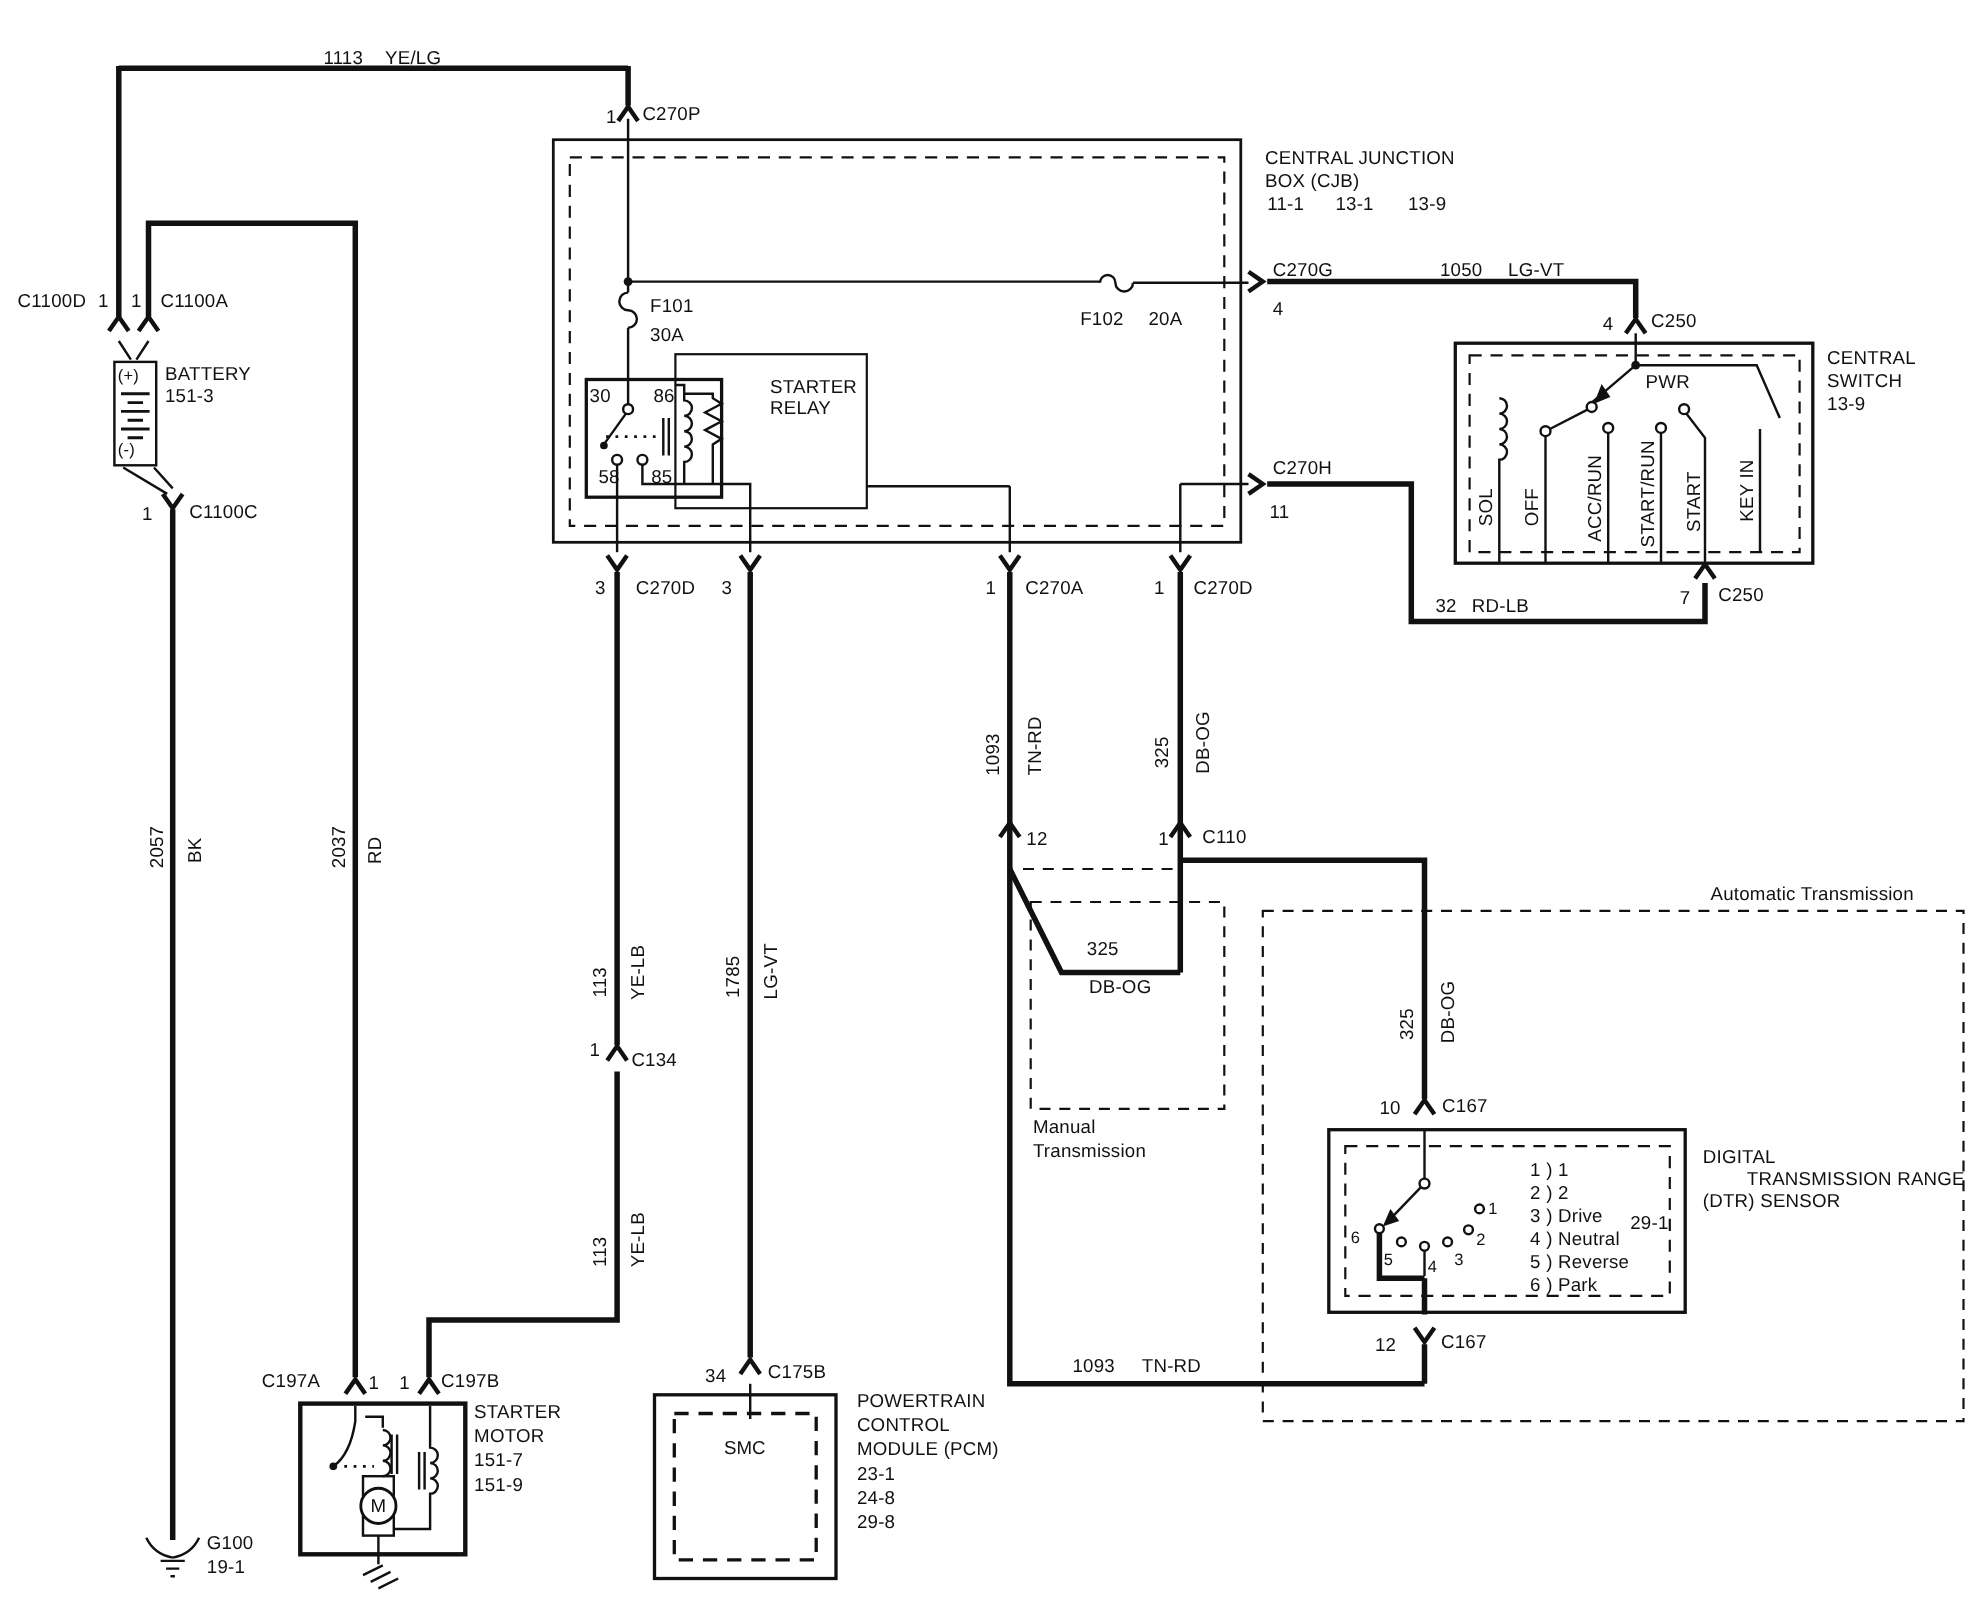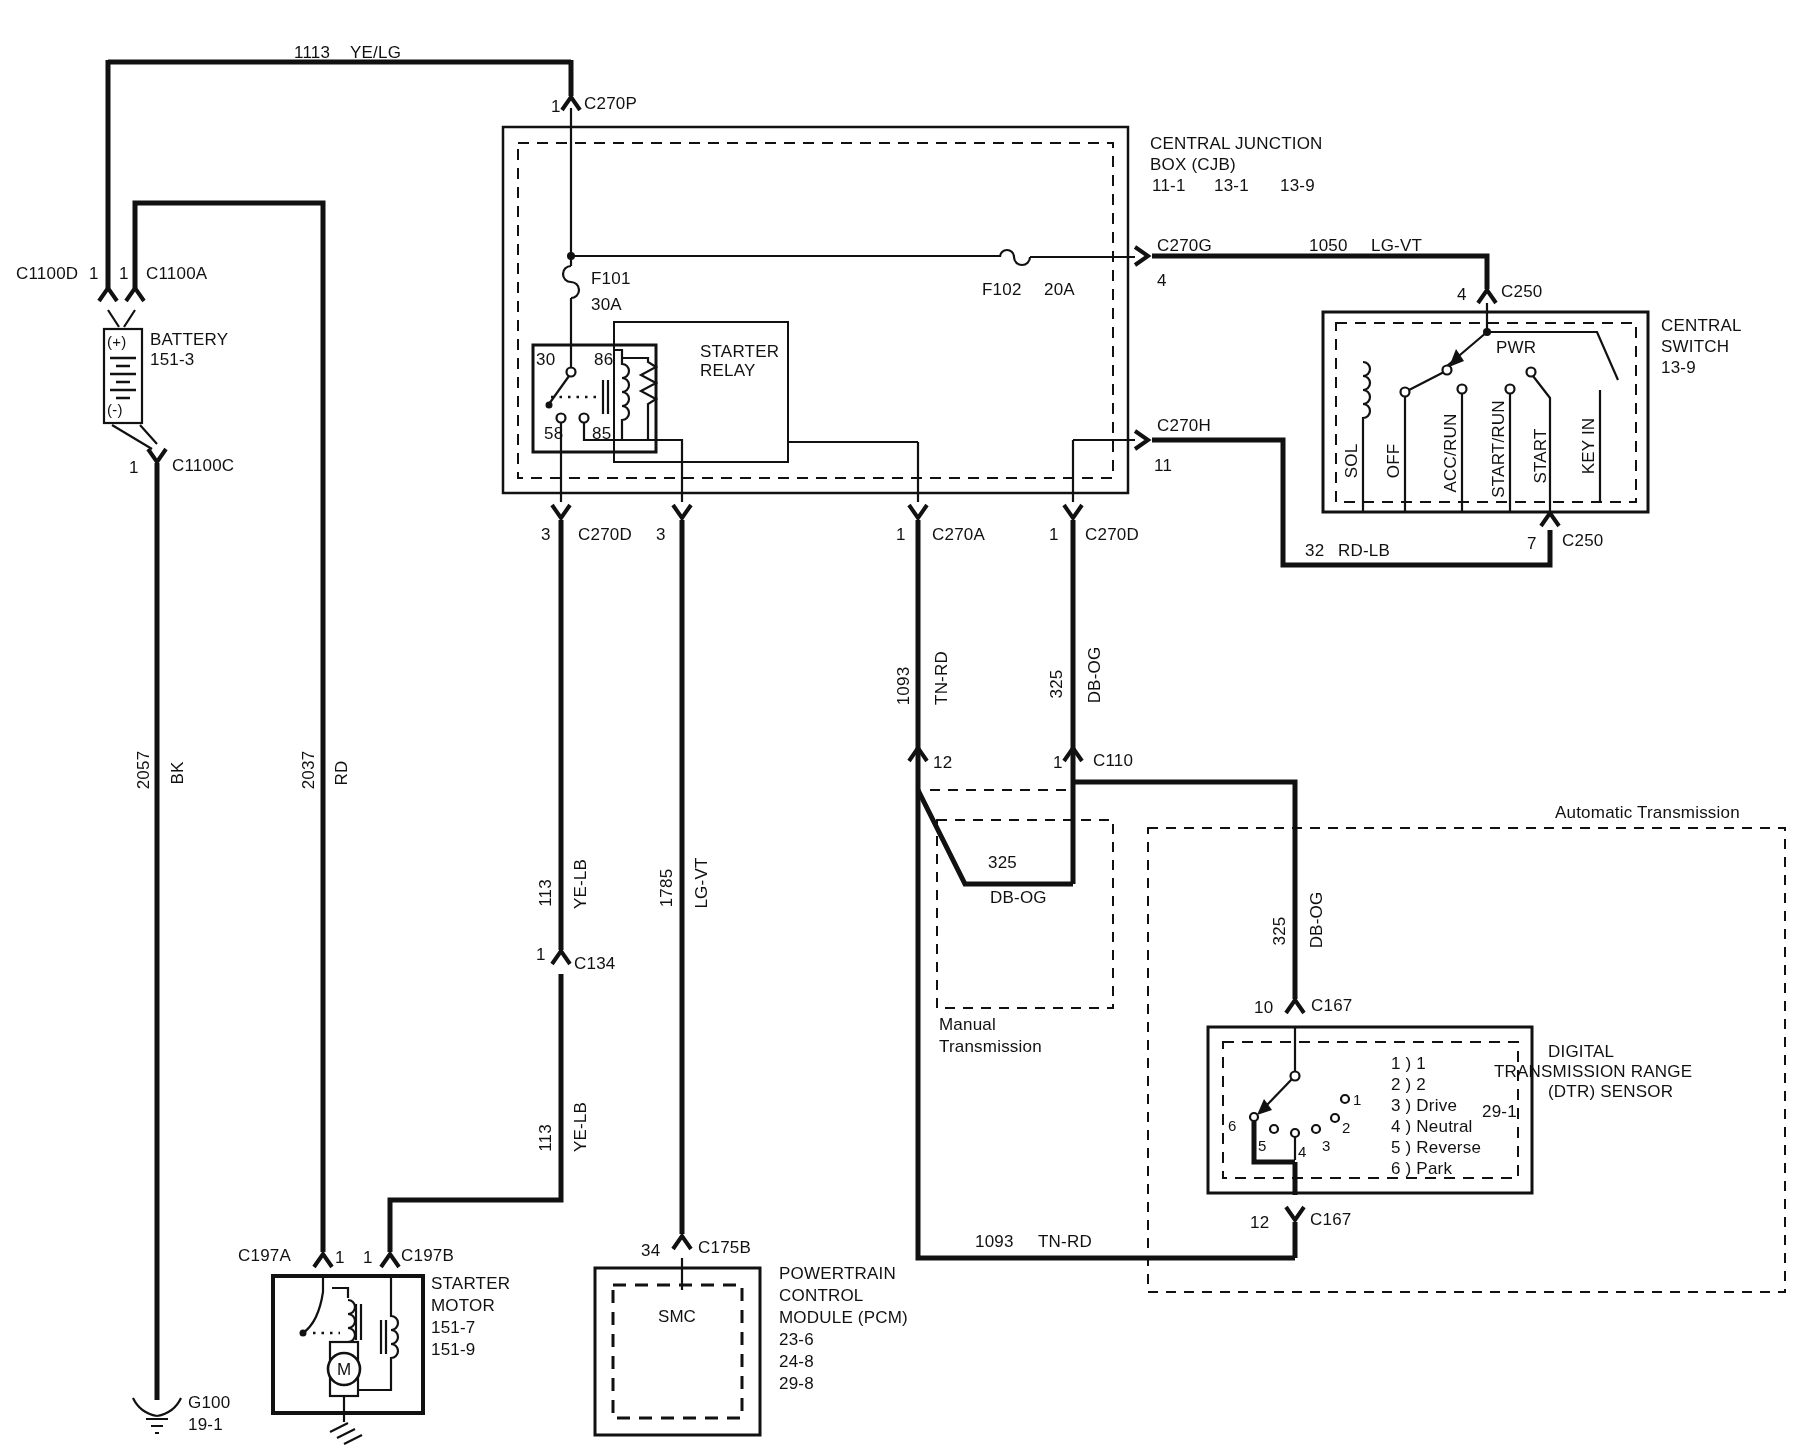--- a/index.html
+++ b/index.html
@@ -246,21 +246,21 @@
 <span class="lbl" style="left:990px;top:889px">DB-OG</span>
 
 <span class="vlbl" style="left:1279px;top:931px">325</span>
 <span class="vlbl" style="left:1316px;top:920px">DB-OG</span>
 <span class="lbl" style="left:1254px;top:999px">10</span>
 <span class="lbl" style="left:1311px;top:997px">C167</span>
 <span class="lbl" style="left:1250px;top:1214px">12</span>
 <span class="lbl" style="left:1310px;top:1211px">C167</span>
 
 <span class="lbl" style="left:1548px;top:1043px">DIGITAL</span>
-<span class="lbl" style="left:1494px;top:1063px">TRANSMISSION RANGE</span>
+<span class="lbl" style="left:1588px;top:1063px">TRANSMISSION RANGE</span>
 <span class="lbl" style="left:1548px;top:1083px">(DTR) SENSOR</span>
 <span class="lbl" style="left:1482px;top:1103px">29-1</span>
 <span class="lbl" style="left:1391px;top:1055px">1 ) 1</span>
 <span class="lbl" style="left:1391px;top:1076px">2 ) 2</span>
 <span class="lbl" style="left:1391px;top:1097px">3 ) Drive</span>
 <span class="lbl" style="left:1391px;top:1118px">4 ) Neutral</span>
 <span class="lbl" style="left:1391px;top:1139px">5 ) Reverse</span>
 <span class="lbl" style="left:1391px;top:1160px">6 ) Park</span>
 <span class="lbl sm" style="left:1228px;top:1118px">6</span>
 <span class="lbl sm" style="left:1258px;top:1138px">5</span>
@@ -275,21 +275,21 @@
 
 <span class="lbl" style="left:975px;top:1233px">1093</span>
 <span class="lbl" style="left:1038px;top:1233px">TN-RD</span>
 
 <span class="lbl" style="left:641px;top:1242px">34</span>
 <span class="lbl" style="left:698px;top:1239px">C175B</span>
 <span class="clbl" style="left:677px;top:1316px">SMC</span>
 <span class="lbl" style="left:779px;top:1265px">POWERTRAIN</span>
 <span class="lbl" style="left:779px;top:1287px">CONTROL</span>
 <span class="lbl" style="left:779px;top:1309px">MODULE (PCM)</span>
-<span class="lbl" style="left:779px;top:1331px">23-6</span>
+<span class="lbl" style="left:779px;top:1331px">23-1</span>
 <span class="lbl" style="left:779px;top:1353px">24-8</span>
 <span class="lbl" style="left:779px;top:1375px">29-8</span>
 
 <span class="lbl" style="left:238px;top:1247px">C197A</span>
 <span class="lbl" style="left:335px;top:1249px">1</span>
 <span class="lbl" style="left:363px;top:1249px">1</span>
 <span class="lbl" style="left:401px;top:1247px">C197B</span>
 <span class="lbl" style="left:431px;top:1275px">STARTER</span>
 <span class="lbl" style="left:431px;top:1297px">MOTOR</span>
 <span class="lbl" style="left:431px;top:1319px">151-7</span>

